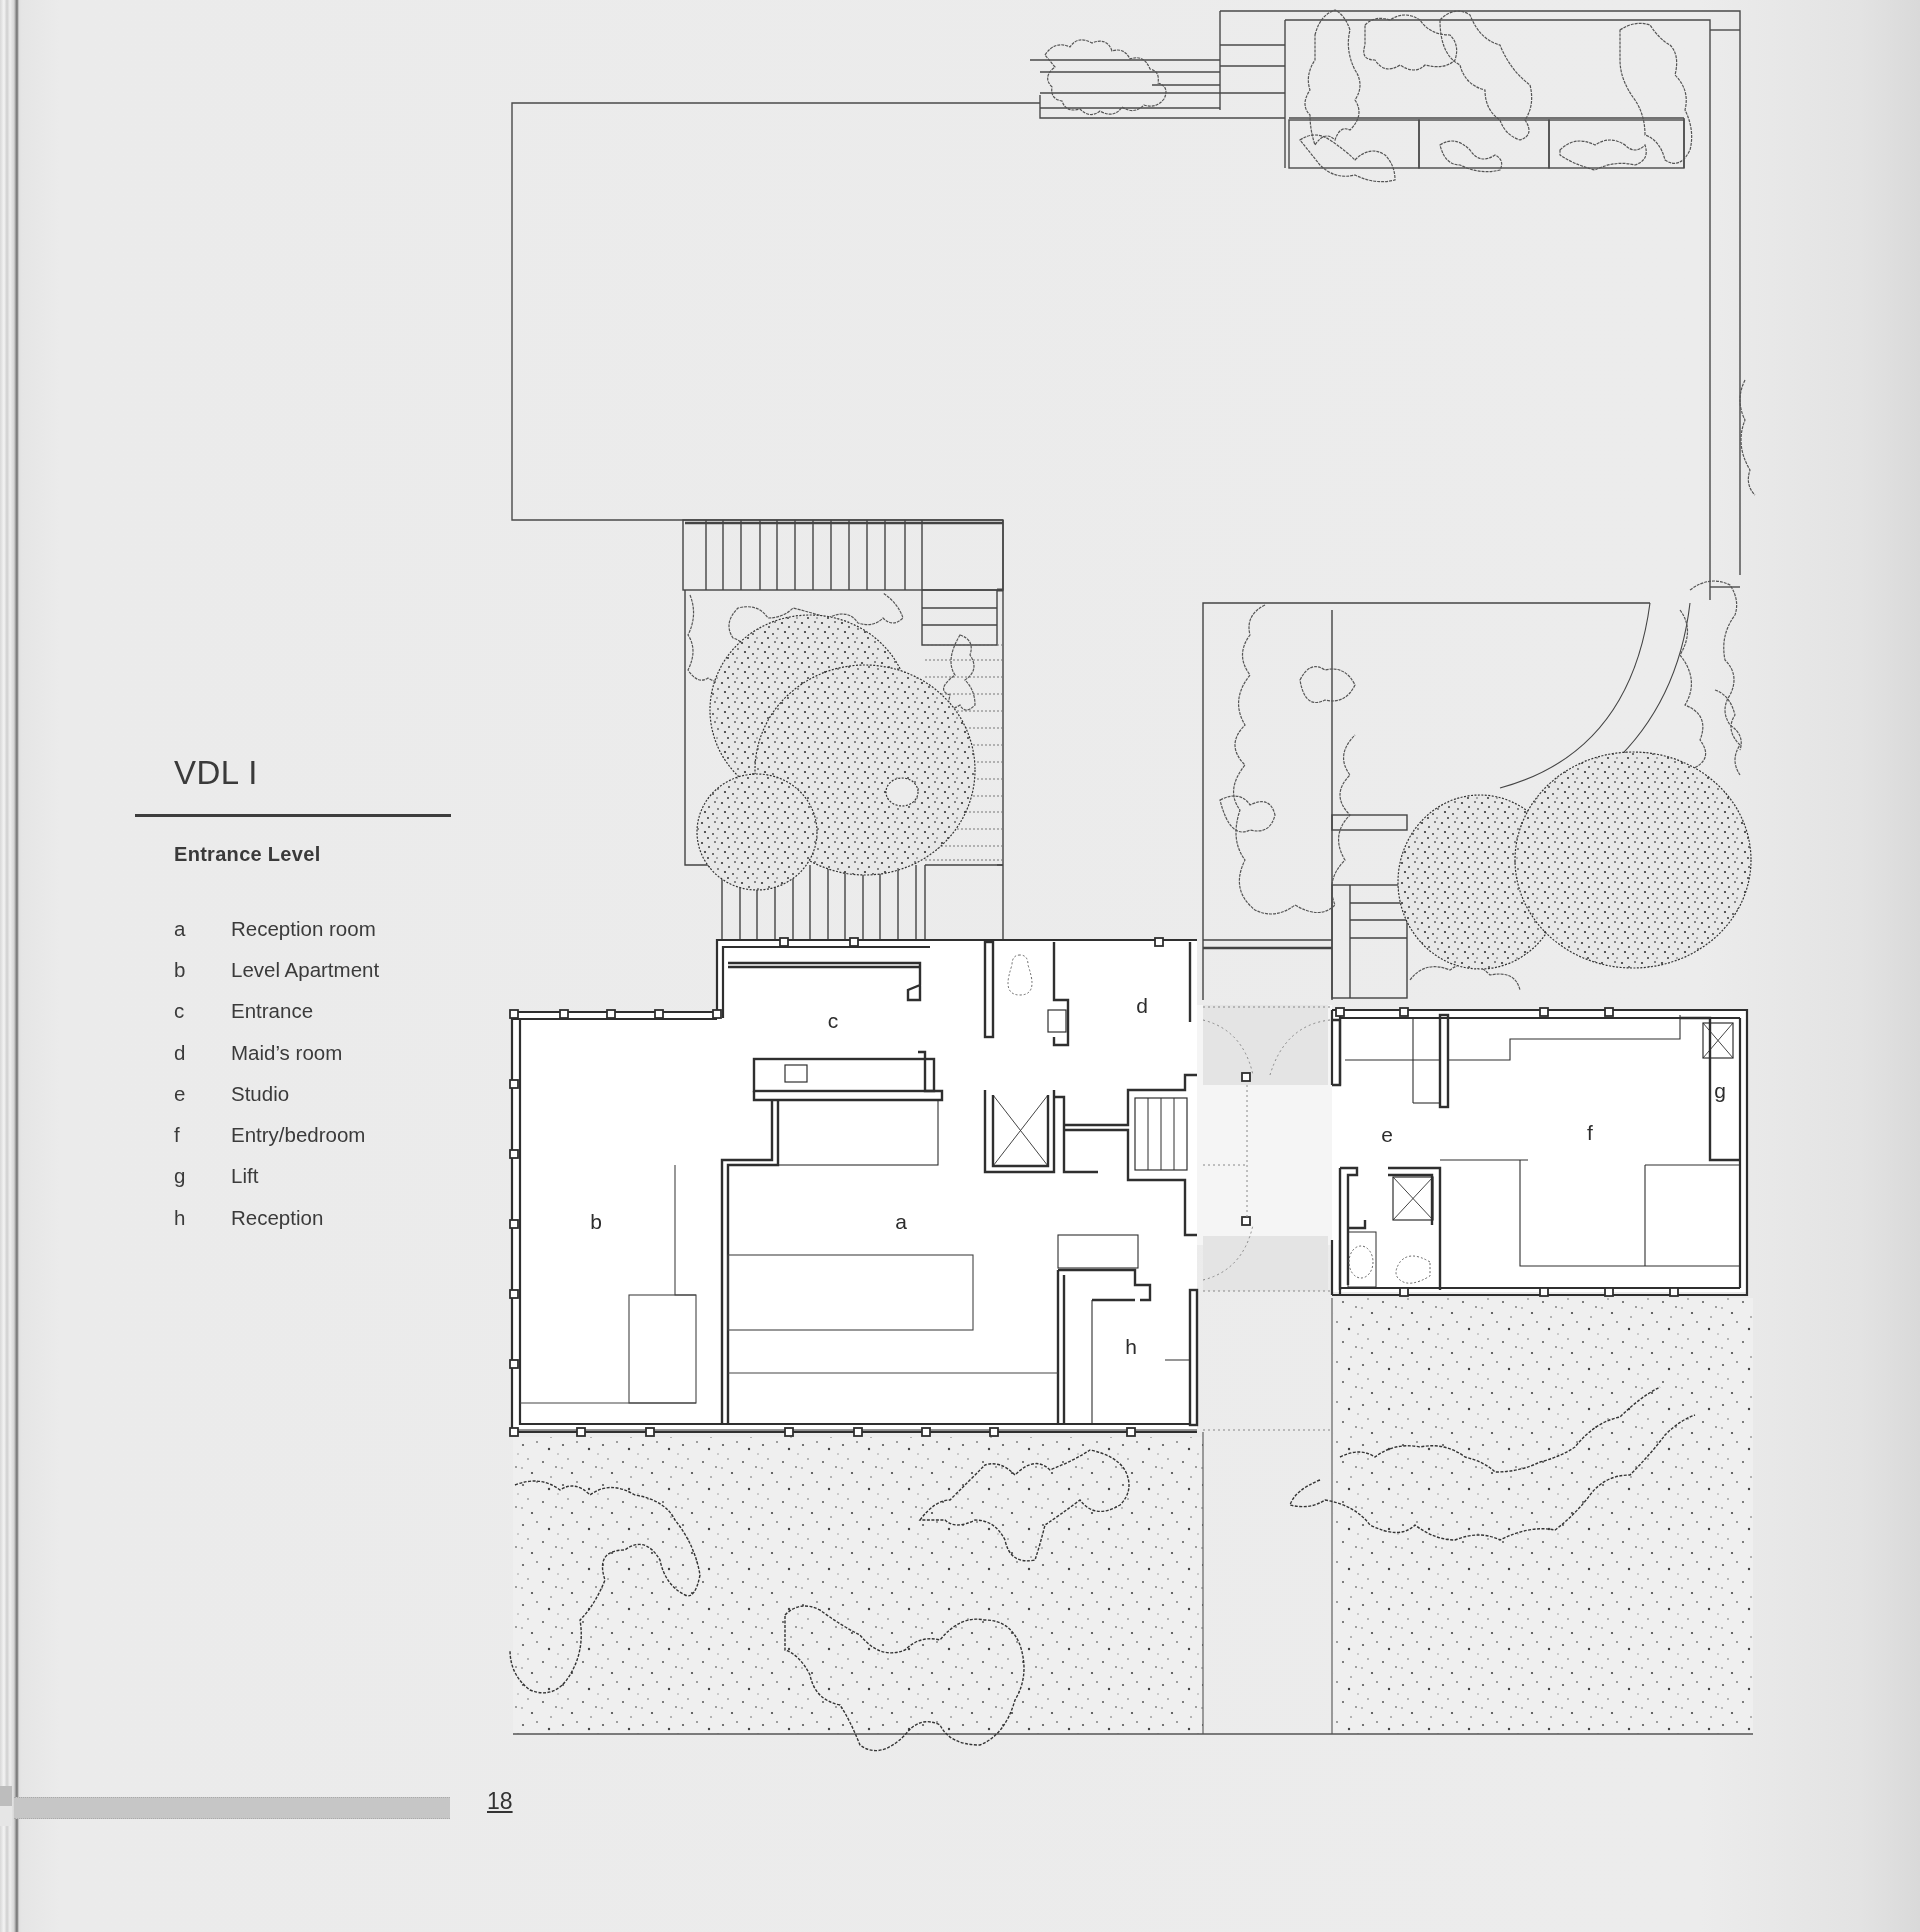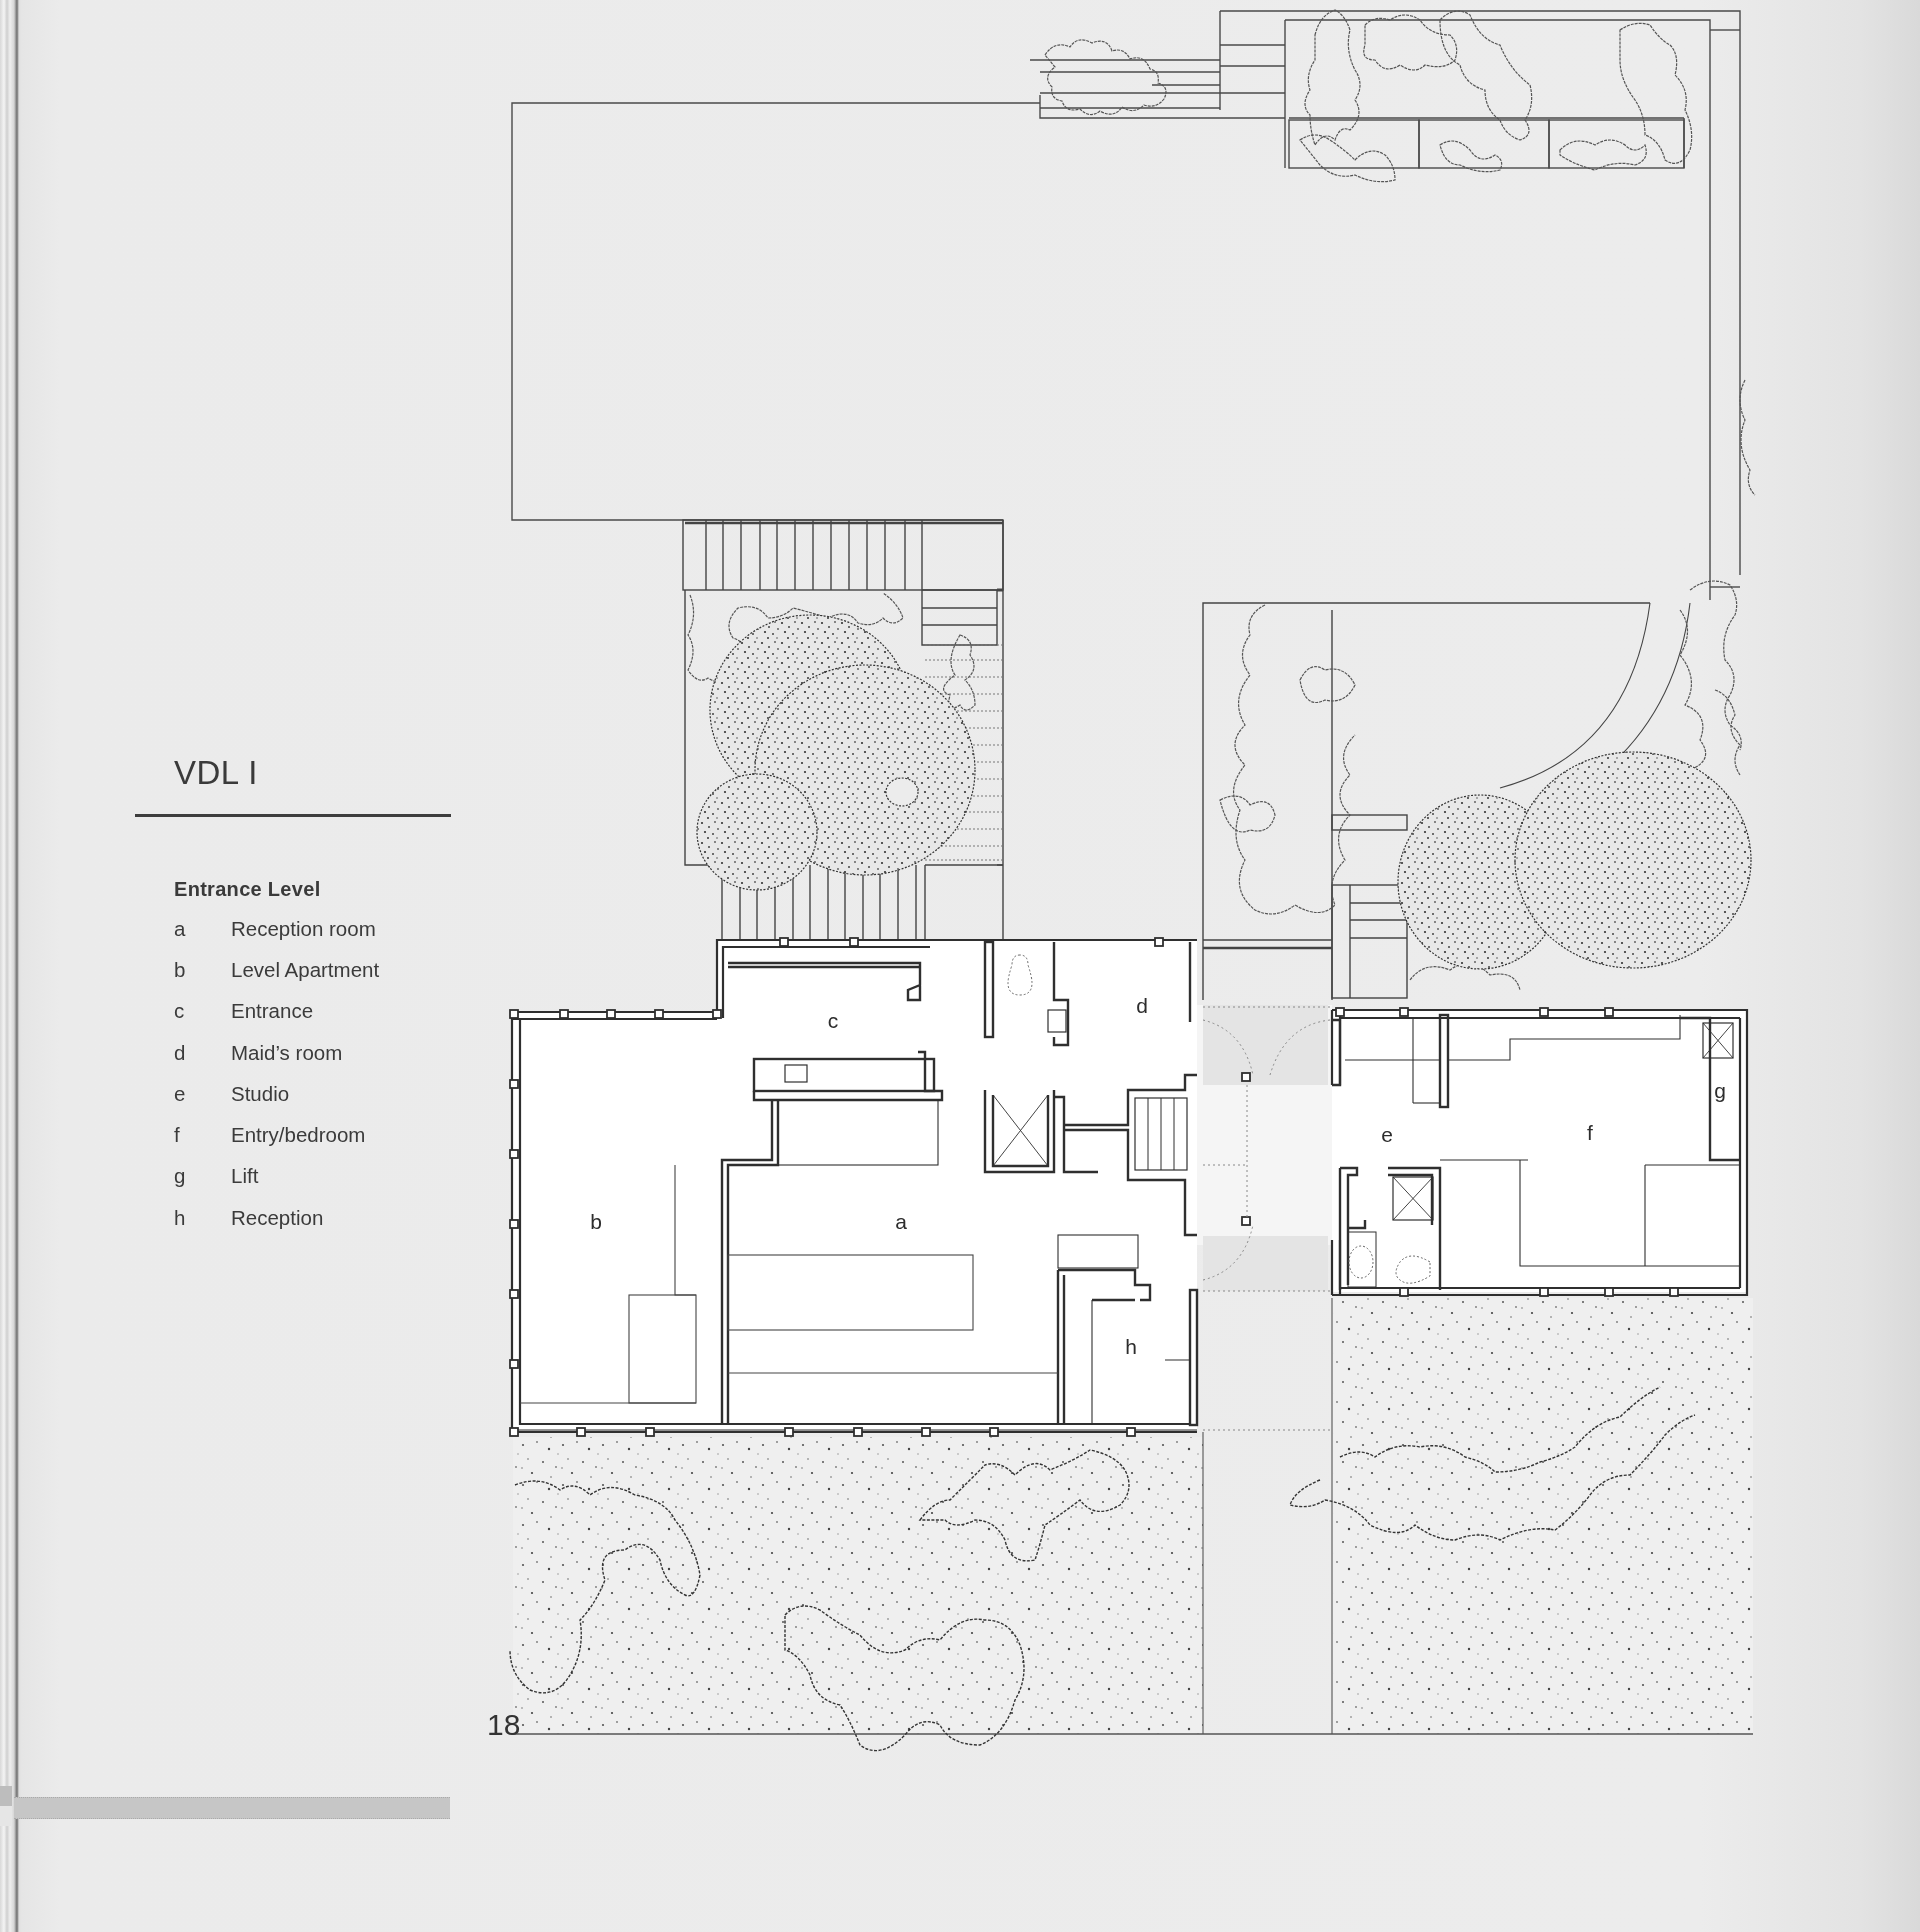--- a/index.html
+++ b/index.html
@@ -18,40 +18,40 @@
       background: linear-gradient(90deg, #d8d8d8 0px, #f4f4f4 4px, #cfcfcf 7px, #efefef 10px, #d6d6d6 14px, #6d6d6d 17px, #e0e0e0 19px, #e6e6e6 22px);
     }
     .title {
       position: absolute; left: 174px; top: 754px;
       font-size: 33px; font-weight: normal; color: #3a3a3a; letter-spacing: 0.5px;
     }
     .title-rule {
       position: absolute; left: 135px; top: 814px; width: 316px; height: 3px; background: #3d3d3d;
     }
     .subtitle {
-      position: absolute; left: 174px; top: 878px;
+      position: absolute; left: 174px; top: 843px;
       font-size: 20px; font-weight: bold; color: #3a3a3a; letter-spacing: 0.3px;
     }
     .legend { position: absolute; left: 174px; top: 908px; }
     .legend-row {
       height: 41.3px; display: flex; align-items: center;
       font-size: 20.5px; color: #3b3b3b;
     }
     .legend-key { width: 57px; }
     .footer-bar {
       position: absolute; left: 14px; top: 1797px; width: 436px; height: 20px;
       background: #c6c6c6; border-top: 1px dotted #aaa; border-bottom: 1px dotted #aaa;
     }
     .footer-bar-edge {
       position: absolute; left: 0; top: 1786px; width: 12px; height: 40px;
       background: linear-gradient(180deg, #bdbdbd 0, #bdbdbd 50%, #e6e6e6 50%);
     }
     .page-number {
-      position: absolute; left: 487px; top: 1708px;
-      font-size: 30px; color: #333;
+      position: absolute; left: 487px; top: 1788px;
+      font-size: 23px; color: #333; text-decoration: underline;
     }
     .plan { position: absolute; left: 0; top: 0; }
     .room-label {
       position: absolute; font-size: 21px; color: #2d2d2d;
       transform: translate(-50%, -50%);
     }
   </style>
 </head>
 <body>
 

